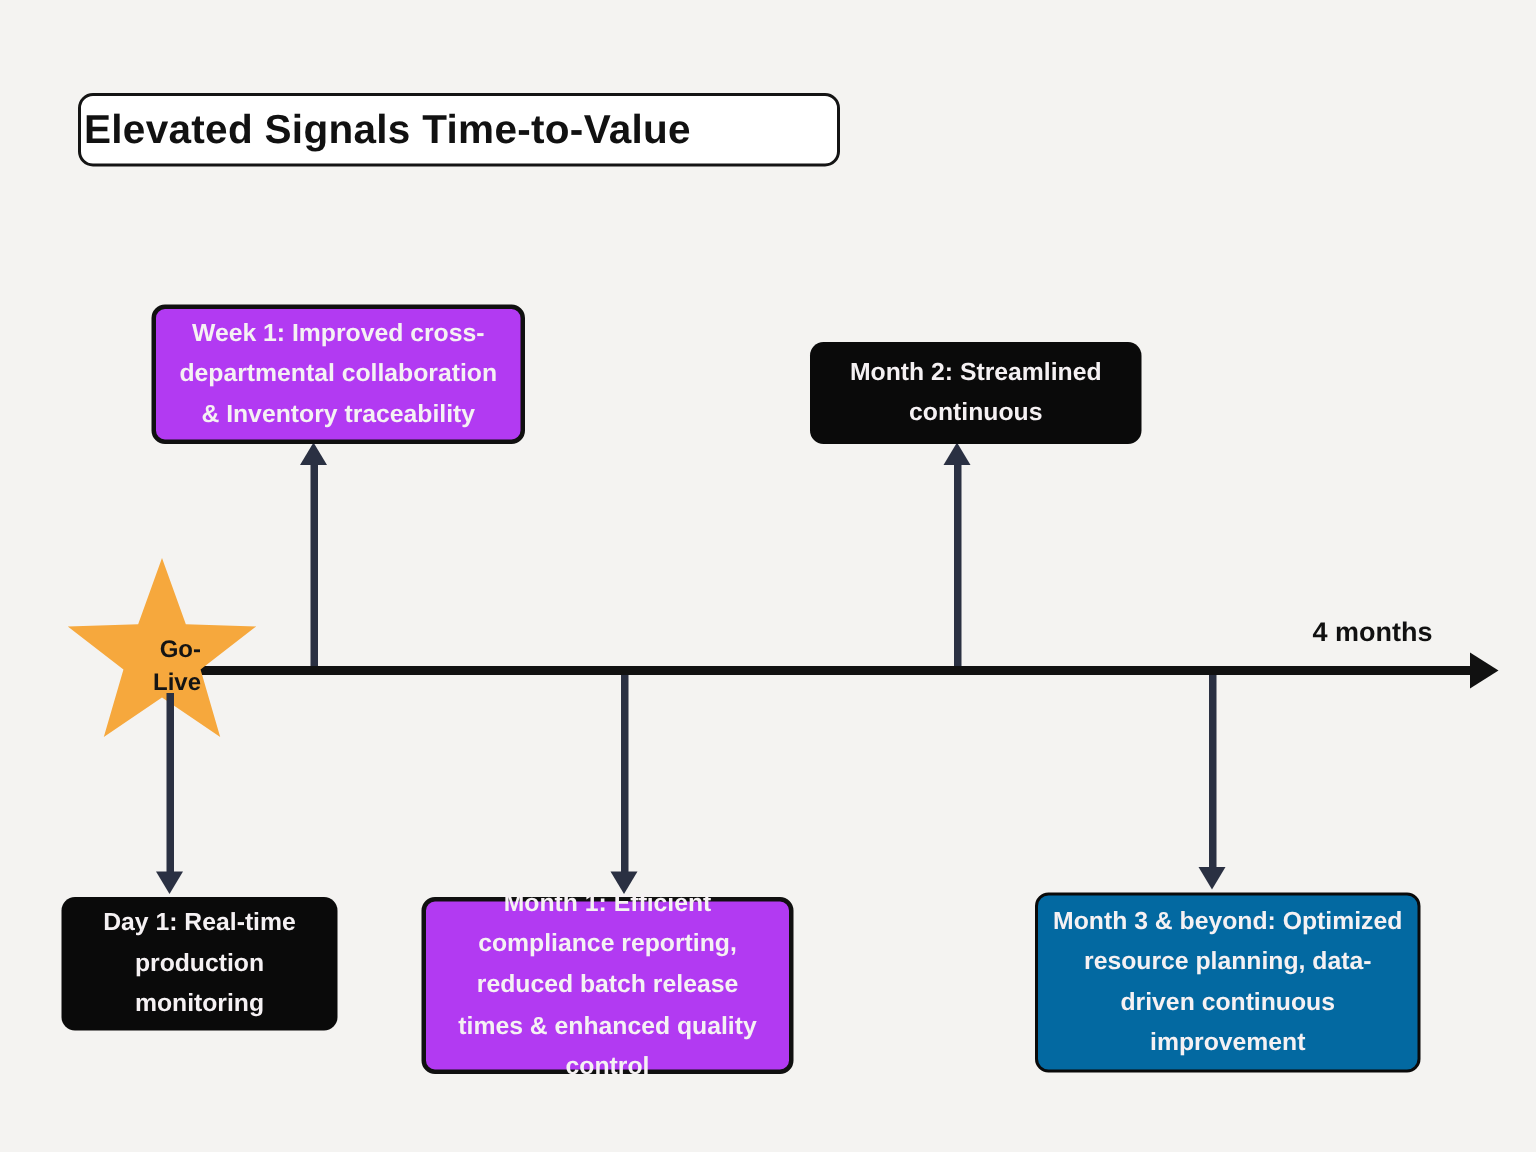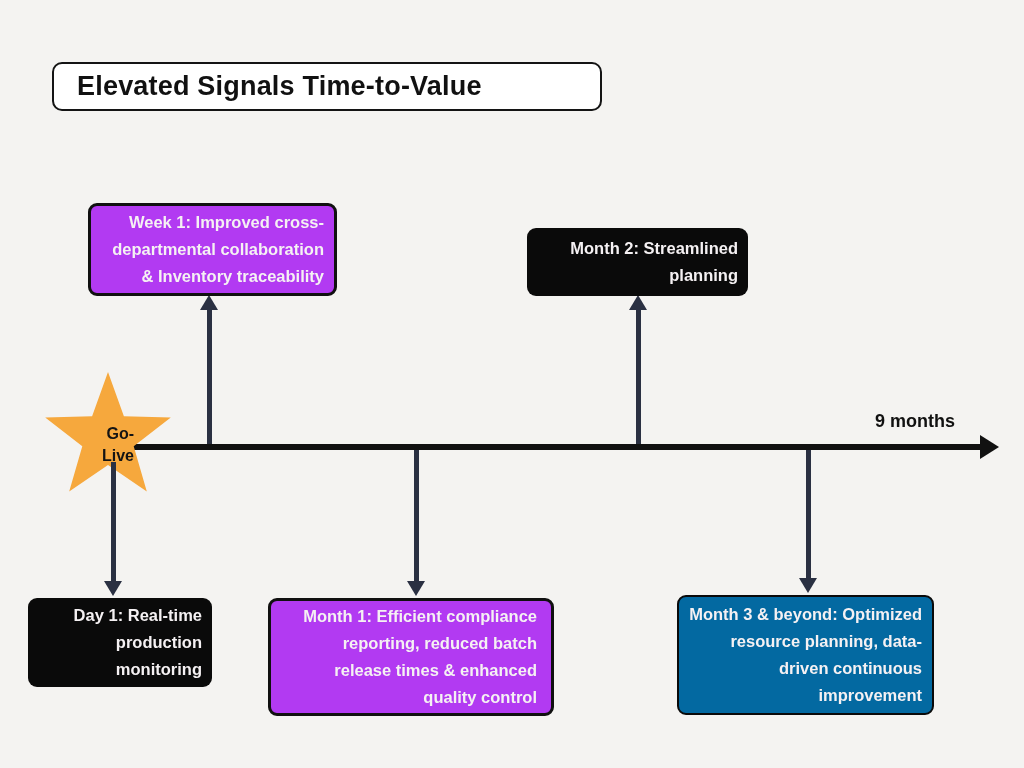--- a/index.html
+++ b/index.html
@@ -7,21 +7,21 @@
     width:1024px;height:768px;position:relative;overflow:hidden;
     background:#f4f3f1;
     font-family:"Liberation Sans","DejaVu Sans",sans-serif;
   }
   .abs{position:absolute;}
 
   
   .title-box{
     left:52px;top:62px;width:500px;height:45px;
     background:#ffffff;border:2.5px solid #141414;border-radius:10px;
-    display:flex;align-items:center;padding:0 23px;
+    display:flex;align-items:center;padding:0 2px;
   }
   .title-box span{
     font-size:27px;font-weight:700;color:#111111;letter-spacing:.2px;white-space:nowrap;
   }
 
   
   .timeline-line{left:130px;top:444px;width:852px;height:6px;background:#111111;}
   .timeline-head{
     left:980px;top:435px;width:0;height:0;
     border-left:19px solid #111111;border-top:12px solid transparent;border-bottom:12px solid transparent;
@@ -47,43 +47,43 @@
   
   .star-wrap{left:38px;top:368px;width:140px;height:140px;z-index:5;}
   .star-label{
     left:82px;top:423px;width:52px;z-index:7;
     font-size:16px;font-weight:700;color:#141414;text-align:right;line-height:1.4;
   }
 
   
   .m-box{
     border-radius:9px;display:flex;align-items:center;justify-content:center;
-    text-align:right;color:#f5f1f3;font-weight:700;font-size:16.5px;line-height:1.65;
-    box-sizing:border-box;padding:6px 10px;z-index:4;
+    text-align:center;color:#f5f1f3;font-weight:700;font-size:16.5px;line-height:1.65;
+    box-sizing:border-box;padding:6px 10px;z-index:4;margin-left:13px;
   }
   .purple{background:#b23af2;border:3px solid #101010;}
   .black{background:#0a0a0a;}
   .navy{background:#0369a1;border:2px solid #0a0a0a;}
 
   .m-week1{left:88px;top:203px;width:249px;height:93px;}
   .m-month2{left:527px;top:228px;width:221px;height:68px;}
   .m-day1{left:28px;top:598px;width:184px;height:89px;}
-  .m-month1{left:268px;top:598px;width:286px;height:118px;padding:6px 14px;}
+  .m-month1{left:268px;top:598px;width:248px;height:118px;padding:6px 14px;}
   .m-month3{left:677px;top:595px;width:257px;height:120px;}
 </style>
 </head>
 <body>
 
 <div class="abs title-box">
   <span>Elevated Signals Time-to-Value</span>
 </div>
 
 <div class="abs timeline-line"></div>
 <div class="abs timeline-head"></div>
-<div class="abs end-label">9 months</div>
+<div class="abs end-label">4 months</div>
 
 <div class="abs vline a-week1-line"></div>
 <div class="abs head-up a-week1-head"></div>
 <div class="abs vline a-month2-line"></div>
 <div class="abs head-up a-month2-head"></div>
 
 <div class="abs vline a-day1-line"></div>
 <div class="abs head-down a-day1-head"></div>
 <div class="abs vline a-month1-line"></div>
 <div class="abs head-down a-month1-head"></div>
@@ -92,21 +92,21 @@
 
 <svg class="abs star-wrap" viewBox="0 0 140 140">
   <polygon fill="#f6a83d" points="70,4 85.9,48.2 132.8,49.6 95.7,78.3 108.8,123.4 70,97 31.2,123.4 44.3,78.3 7.2,49.6 54.1,48.2"></polygon>
 </svg>
 <div class="abs star-label">Go-Live</div>
 
 <div class="abs m-box purple m-week1">
   <span>Week 1: Improved cross-departmental collaboration &amp; Inventory traceability</span>
 </div>
 <div class="abs m-box black m-month2">
-  <span>Month 2: Streamlined planning</span>
+  <span>Month 2: Streamlined continuous</span>
 </div>
 <div class="abs m-box black m-day1">
   <span>Day 1: Real-time production monitoring</span>
 </div>
 <div class="abs m-box purple m-month1">
   <span>Month 1: Efficient compliance reporting, reduced batch release times &amp; enhanced quality control</span>
 </div>
 <div class="abs m-box navy m-month3">
   <span>Month 3 &amp; beyond: Optimized resource planning, data-driven continuous improvement</span>
 </div>

